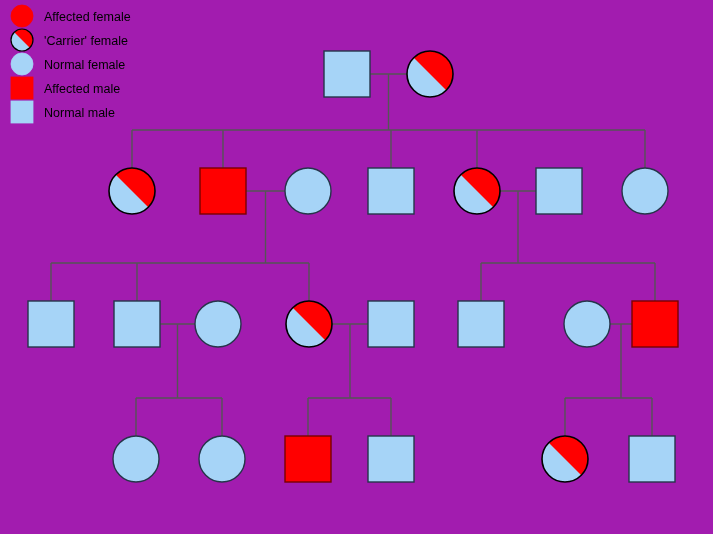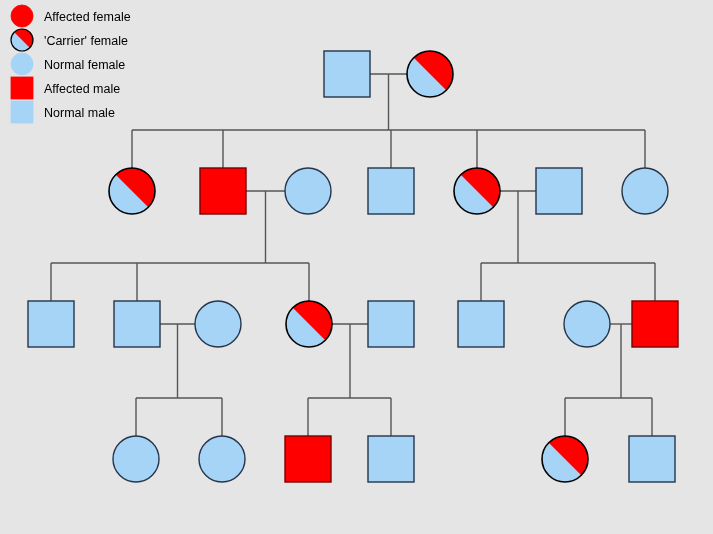--- a/index.html
+++ b/index.html
@@ -8,21 +8,21 @@
     padding: 0;
     background: #ffffff;
   }
   body {
     font-family: "Liberation Sans", sans-serif;
   }
   #canvas {
     position: relative;
     width: 713px;
     height: 534px;
-    background: #e5e5e5;
+    background: #a21caf;
     overflow: hidden;
   }
   #pedigree-svg {
     position: absolute;
     left: 0;
     top: 0;
     width: 713px;
     height: 534px;
   }
   .legend-label {

